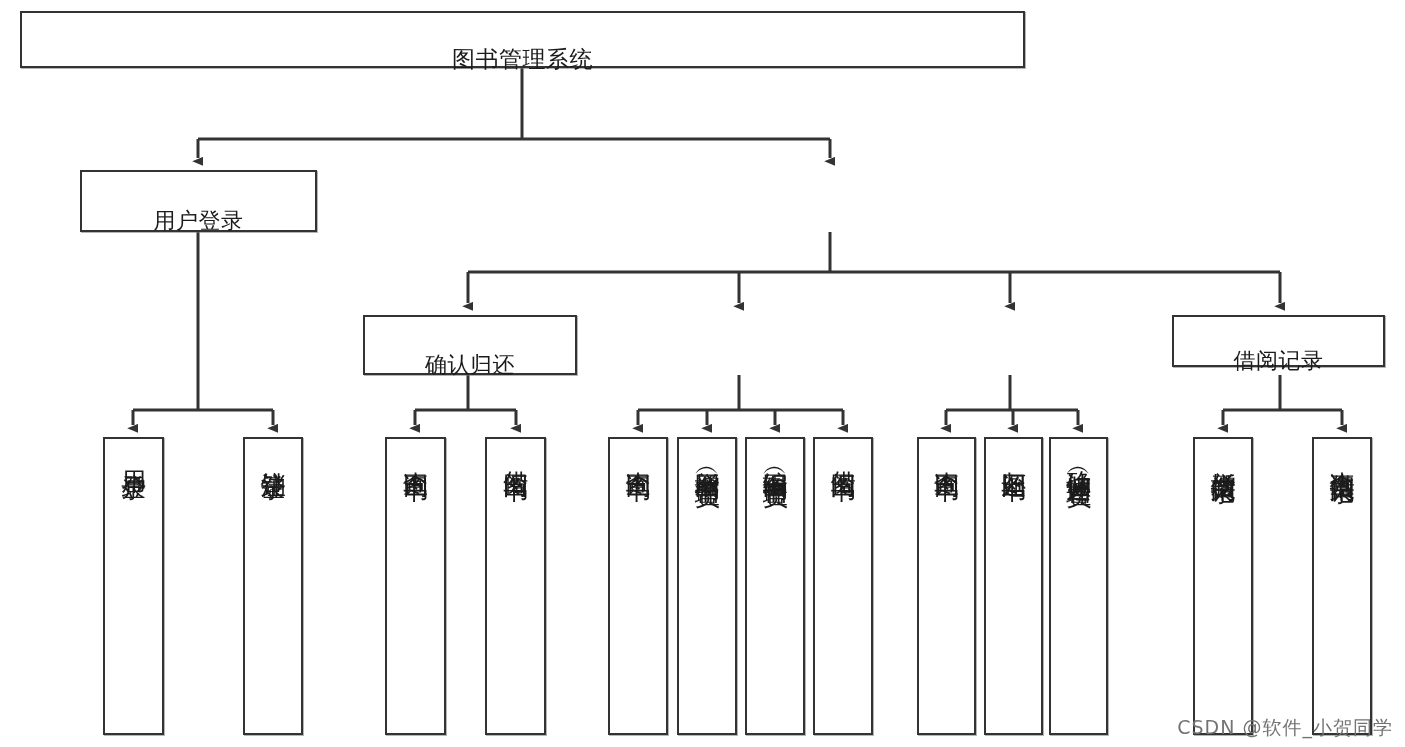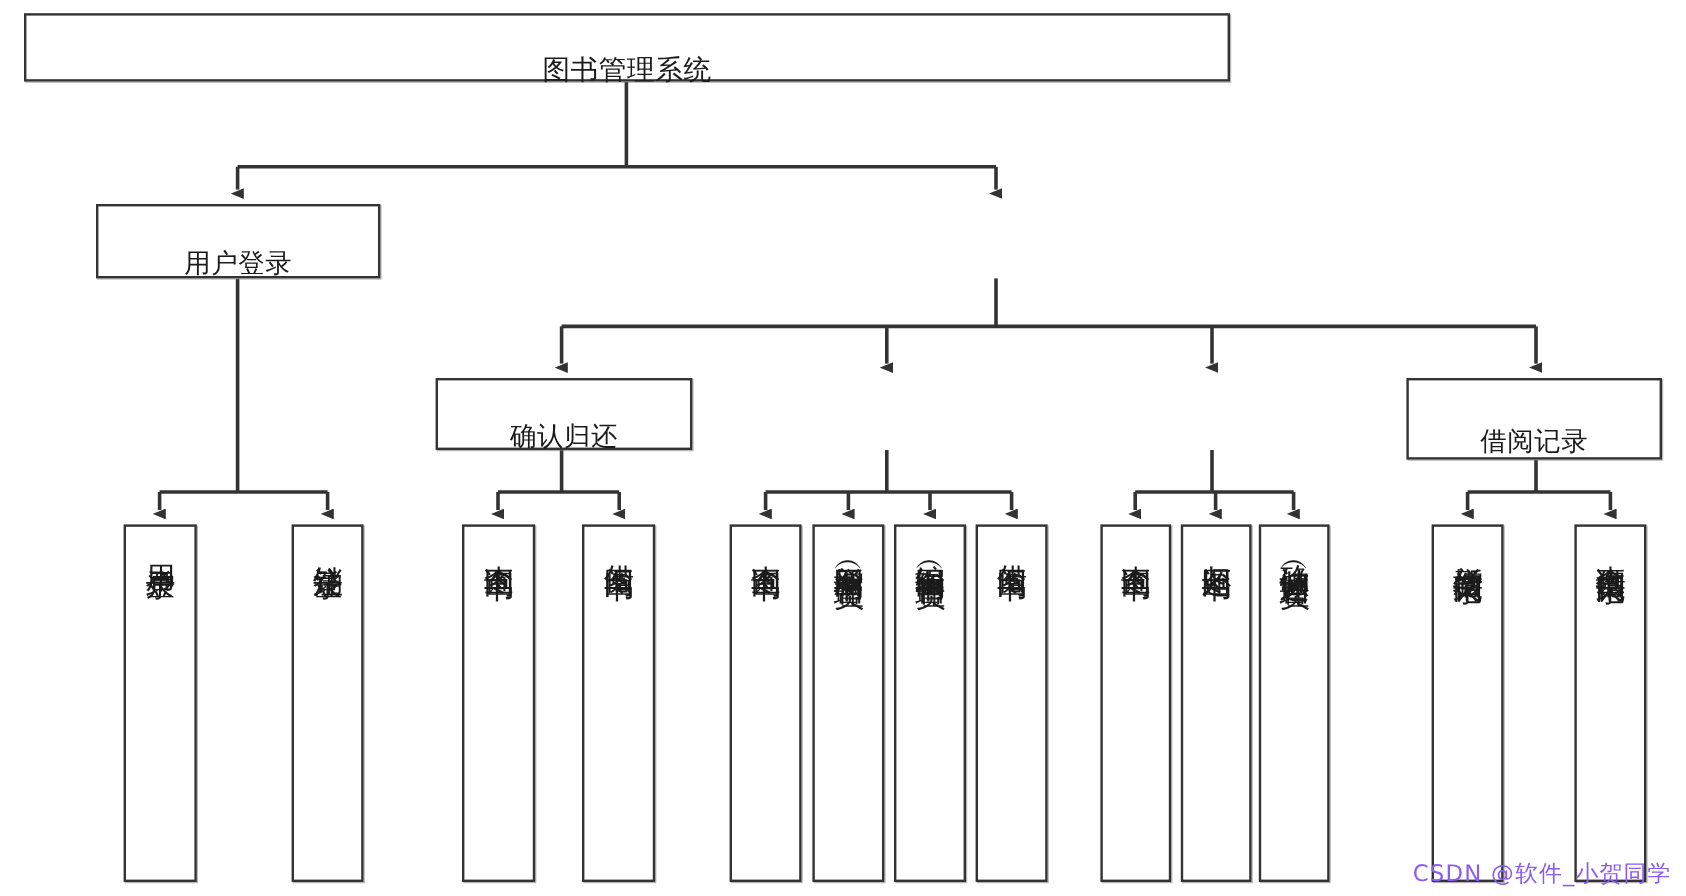--- a/index.html
+++ b/index.html
@@ -44,21 +44,21 @@
     font-size:25px;
     line-height:1.02;
     letter-spacing:2px;
     white-space:pre-line;
   }
   .watermark{
     position:absolute;
     right:12px;
     bottom:6px;
     font-size:19px;
-    color:#8b5cf6;
+    color:#737373;
     letter-spacing:1px;
     white-space:nowrap;
     font-family:"DejaVu Sans","Liberation Sans",sans-serif;
   }
 </style>
 </head>
 <body>
 
 <div id="canvas">
 
@@ -116,21 +116,21 @@
     <span class="lbl">图书管理系统</span>
   </div>
 
   <div class="node h" style="left:80px;top:170px;width:237px;height:62px;">
     <span class="lbl">用户登录</span>
   </div>
 
   <div class="node h" style="left:363px;top:315px;width:214px;height:60px;">
     <span class="lbl">确认归还</span>
   </div>
-  <div class="node h" style="left:1172px;top:315px;width:213px;height:68px;">
+  <div class="node h" style="left:1172px;top:315px;width:213px;height:52px;">
     <span class="lbl">借阅记录</span>
   </div>
 
   <div class="node v" style="left:103px;top:437px;width:61px;height:298px;">
     <span class="lbl">用户登录</span>
   </div>
   <div class="node v" style="left:243px;top:437px;width:60px;height:298px;">
     <span class="lbl">注销登录</span>
   </div>
   <div class="node v" style="left:385px;top:437px;width:61px;height:298px;">

